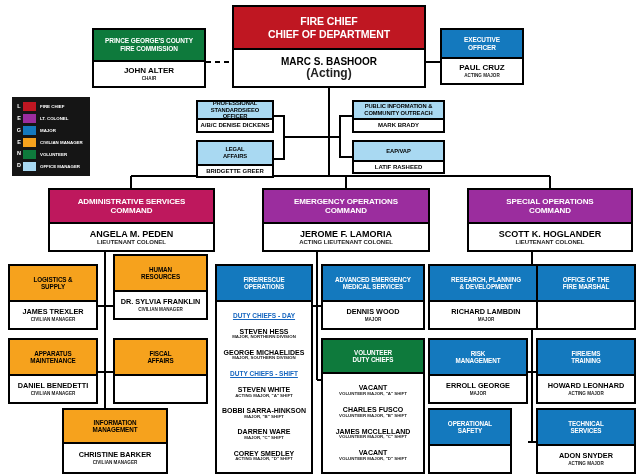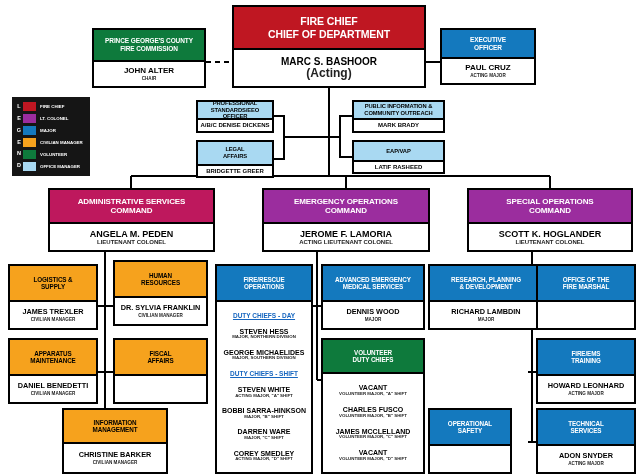--- a/index.html
+++ b/index.html
@@ -57,21 +57,21 @@
 
   <div class="u chief" style="left:232px;top:5px;width:194px;height:83px;">
     <div class="hd lt" style="height: 43px; background-color: rgb(191, 23, 34);">FIRE CHIEF
 CHIEF OF DEPARTMENT</div>
     <div class="bd">
       <div class="nm">MARC S. BASHOOR</div>
       <div class="rl">(Acting)</div>
     </div>
   </div>
 
-  <div class="u top" style="left:440px;top:28px;width:96px;height:57px;">
+  <div class="u top" style="left:440px;top:28px;width:84px;height:57px;">
     <div class="hd lt" style="height: 29px; background-color: rgb(20, 121, 190);">EXECUTIVE
 OFFICER</div>
     <div class="bd">
       <div class="nm">PAUL CRUZ</div>
       <div class="rl">ACTING MAJOR</div>
     </div>
   </div>
 
   <div class="legend">
     <div class="lg-letters">L
@@ -168,21 +168,21 @@
 
   <div class="u s" style="left:8px;top:264px;width:90px;height:66px;">
     <div class="hd dk" style="height: 36px; background-color: rgb(246, 162, 29);">LOGISTICS &amp;
 SUPPLY</div>
     <div class="bd">
       <div class="nm">JAMES TREXLER</div>
       <div class="rl">CIVILIAN MANAGER</div>
     </div>
   </div>
 
-  <div class="u s" style="left:113px;top:260px;width:95px;height:66px;">
+  <div class="u s" style="left:113px;top:254px;width:95px;height:66px;">
     <div class="hd dk" style="height: 36px; background-color: rgb(246, 162, 29);">HUMAN
 RESOURCES</div>
     <div class="bd">
       <div class="nm">DR. SYLVIA FRANKLIN</div>
       <div class="rl">CIVILIAN MANAGER</div>
     </div>
   </div>
 
   <div class="u s" style="left:8px;top:338px;width:90px;height:66px;">
     <div class="hd dk" style="height: 36px; background-color: rgb(246, 162, 29);">APPARATUS
@@ -274,20 +274,28 @@
 
   <div class="u s" style="left:428px;top:264px;width:116px;height:66px;">
     <div class="hd lt" style="height: 36px; background-color: rgb(20, 121, 190);">RESEARCH, PLANNING
 &amp; DEVELOPMENT</div>
     <div class="bd">
       <div class="nm">RICHARD LAMBDIN</div>
       <div class="rl">MAJOR</div>
     </div>
   </div>
 
+  <div class="u s" style="left:428px;top:338px;width:100px;height:66px;">
+    <div class="hd lt" style="height: 36px; background-color: rgb(20, 121, 190);">RISK
+MANAGEMENT</div>
+    <div class="bd">
+      <div class="nm">ERROLL GEORGE</div>
+      <div class="rl">MAJOR</div>
+    </div>
+  </div>
 
   <div class="u s" style="left:428px;top:408px;width:84px;height:66px;gap:36px;">
     <div class="hd lt" style="height: 36px; background-color: rgb(20, 121, 190);">OPERATIONAL
 SAFETY</div>
     <div class="bd">
       <div class="nm">TYRONE FORBY</div>
       <div class="rl">MAJOR</div>
     </div>
   </div>
 

